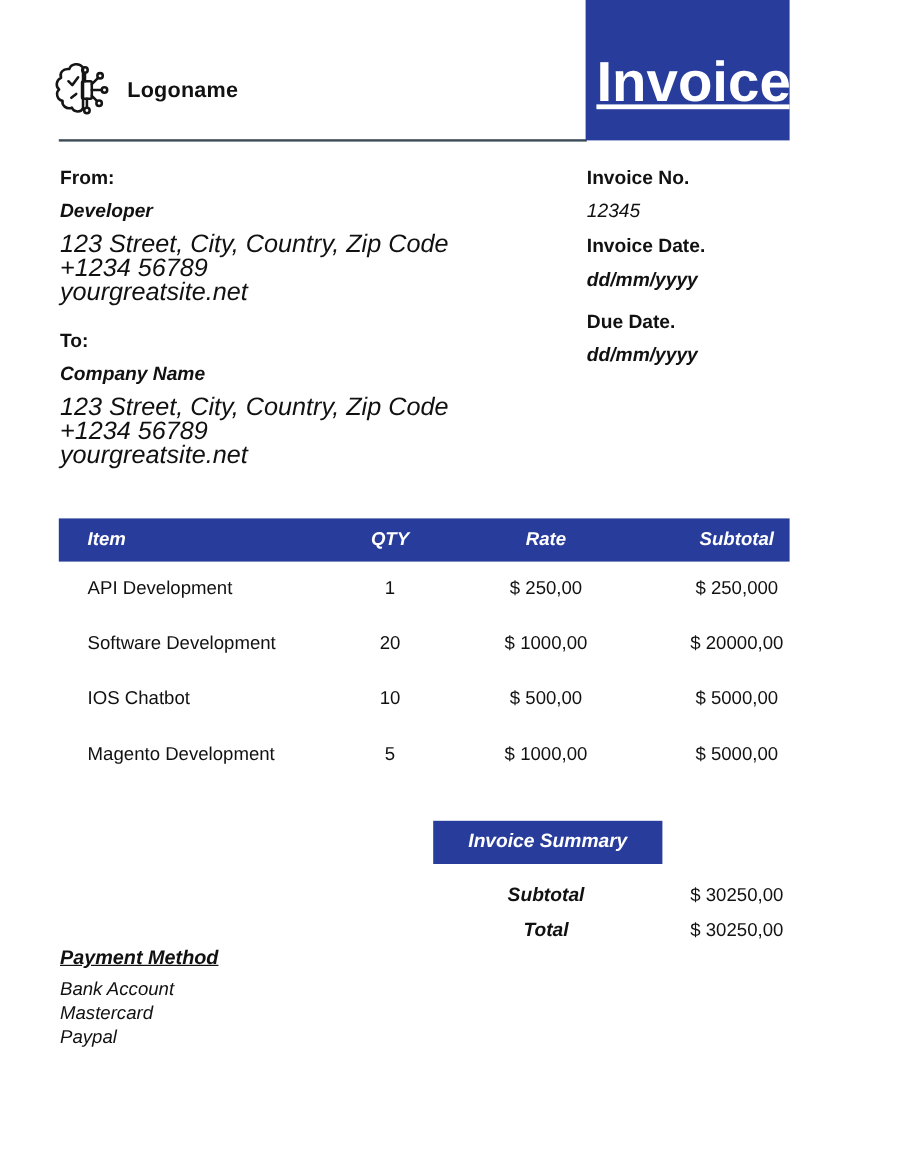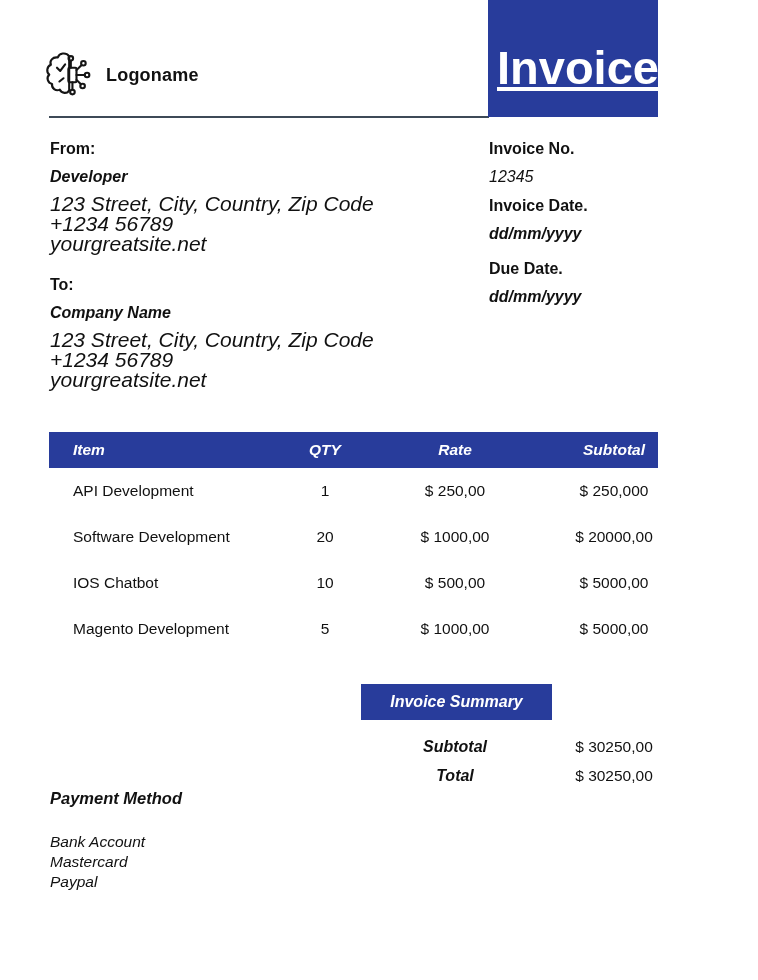--- a/index.html
+++ b/index.html
@@ -112,21 +112,21 @@
     font-size: 16px;
   }
   .summary-row .spacer { width: 341px; }
   .summary-row .s-label { width: 130px; text-align: center; font-weight: bold; font-style: italic; }
   .summary-row .s-value { width: 188px; text-align: center; font-size: 15.5px; }
   .summary-row.r1 { top: 736px; }
   .summary-row.r2 { top: 765px; }
 
   
   .payment-block { position: absolute; left: 50px; top: 787px; width: 300px; }
-  .payment-title { font-size: 16.5px; font-weight: bold; font-style: italic; line-height: 22px; margin-bottom: 23px; }
+  .payment-title { font-size: 16.5px; font-weight: bold; font-style: italic; line-height: 22px; margin-bottom: 6px; text-decoration: underline; }
   .payment-item  { font-size: 15.5px; font-style: italic; line-height: 20px; }
 </style>
 </head>
 <body>
 
 <div class="page">
 
   <div class="brand">
     <svg width="52" height="58" viewBox="0 0 64 64" fill="none" stroke="#151515" stroke-width="2.6" stroke-linecap="round" stroke-linejoin="round">
       <path d="M31 9 C27 3.5 18.5 5 17 10.5 C10.5 9.5 6.5 14.5 8.5 19.5 C3.5 21.5 2.5 28.5 6.5 31.5 C2.5 35 4.5 42 10 43 C9 48 14.5 52.5 19.5 50 C21.5 55 29 55.5 31 50.5 Z"></path>

